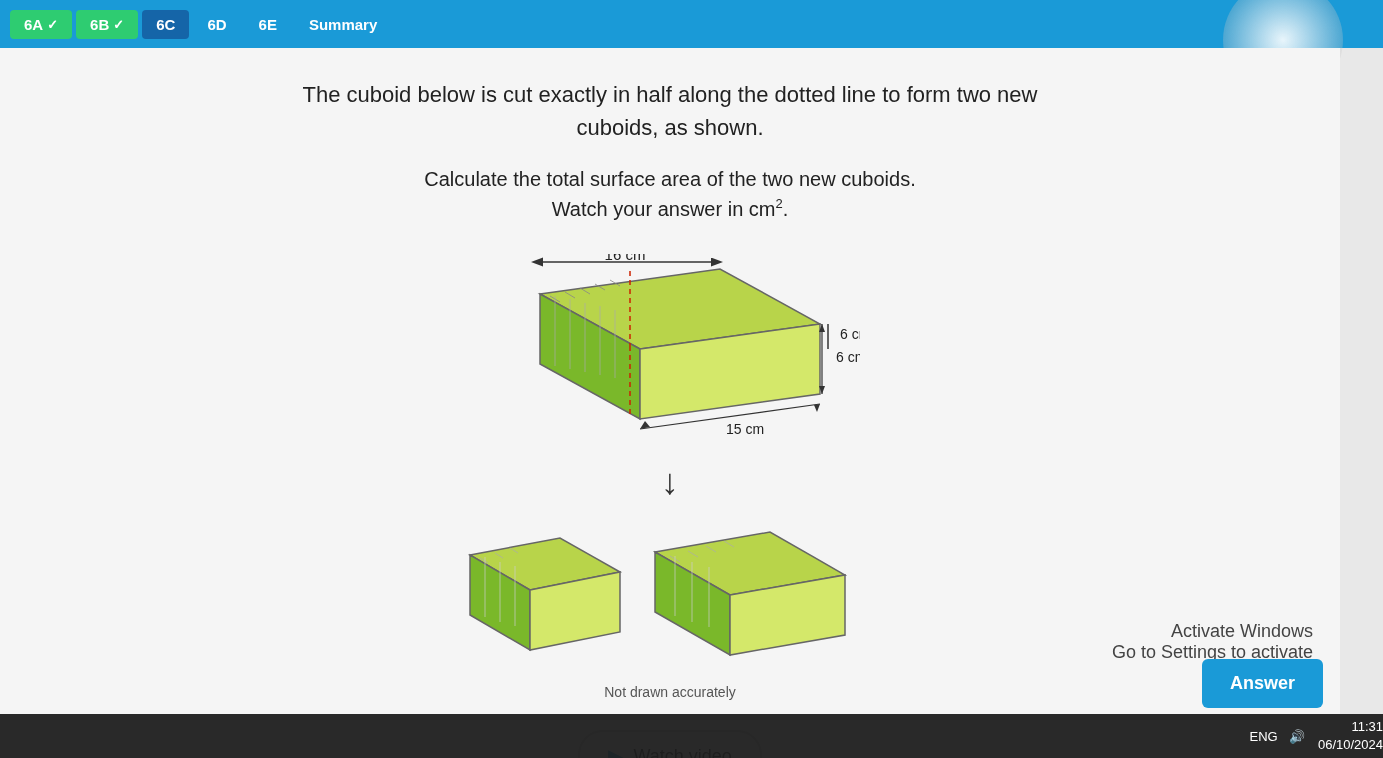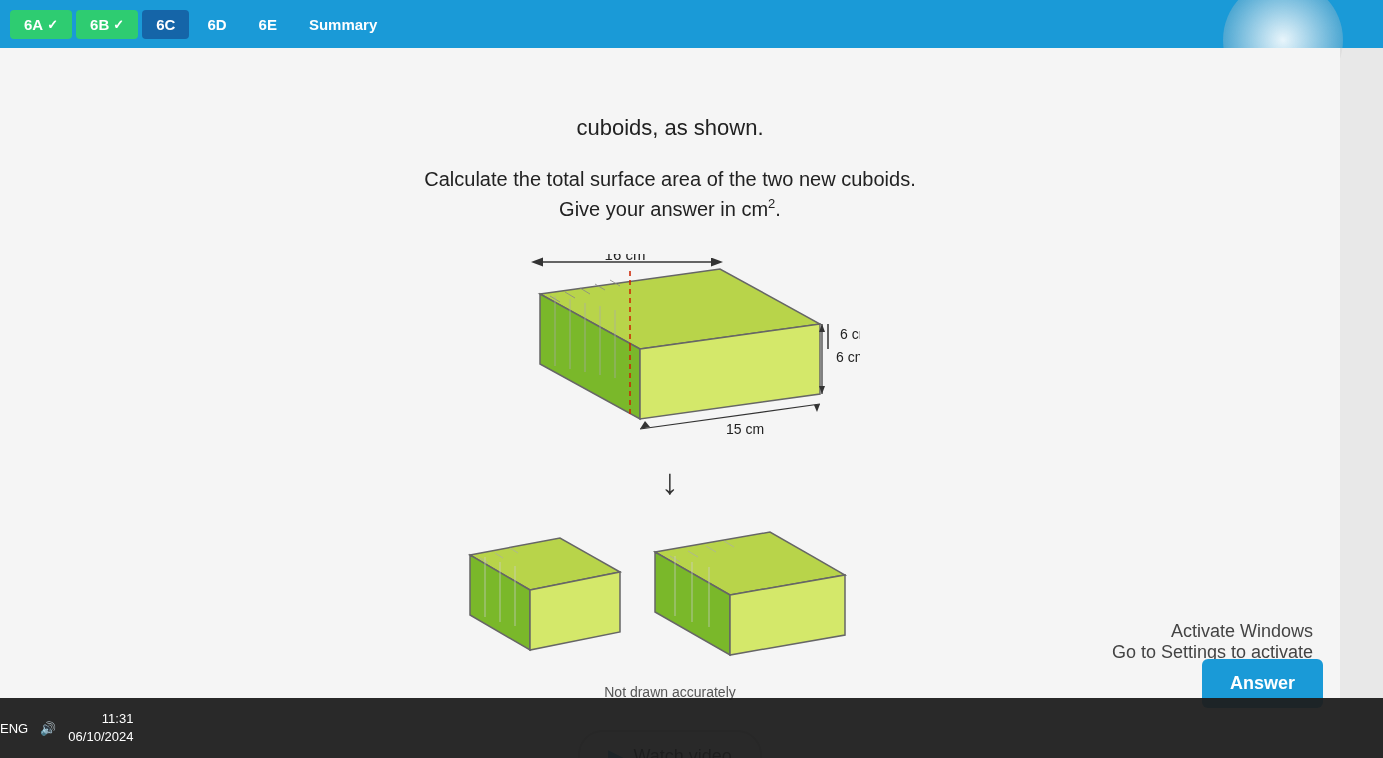--- a/index.html
+++ b/index.html
@@ -159,25 +159,25 @@
       color: #444;
       text-align: right;
     }
 
     
     .taskbar {
       position: fixed;
       bottom: 0;
       left: 0;
       width: 1383px;
-      height: 60px;
+      height: 44px;
       background: rgba(30,30,30,0.95);
       display: flex;
       align-items: center;
-      justify-content: flex-start;
+      justify-content: flex-end;
       gap: 8px;
     }
 
     .taskbar-info {
       display: flex;
       align-items: center;
       gap: 12px;
       color: white;
       font-size: 13px;
     }
@@ -228,27 +228,27 @@
   <div class="nav-tab summary">
     <span>Summary</span>
   </div>
 </div>
 
 <div class="light-circle"></div>
 
 <div class="main-content">
 
   <div class="question-text">
-    <br>
+    <span>The cuboid below is cut exactly in half along the dotted line to form two new</span><br>
     <span>cuboids, as shown.</span>
   </div>
 
   <div class="sub-question">
     <span>Calculate the </span><span class="bold">total</span><span> surface area of the two </span><span class="bold">new</span><span> cuboids.</span><br>
-    <span>Give your answer in cm</span><sup>2</sup><span>.</span>
+    <span>Watch your answer in cm</span><sup>2</sup><span>.</span>
   </div>
 
   <div class="diagram-area">
 
     <svg class="cuboid-svg" width="380" height="200" viewBox="0 0 380 200">
 
       <polygon points="60,40 240,15 340,70 160,95" fill="#b8d44a" stroke="#666" stroke-width="1.5"></polygon>
 
       <polygon points="60,40 160,95 160,165 60,110" fill="#7ab82a" stroke="#666" stroke-width="1.5"></polygon>
 

